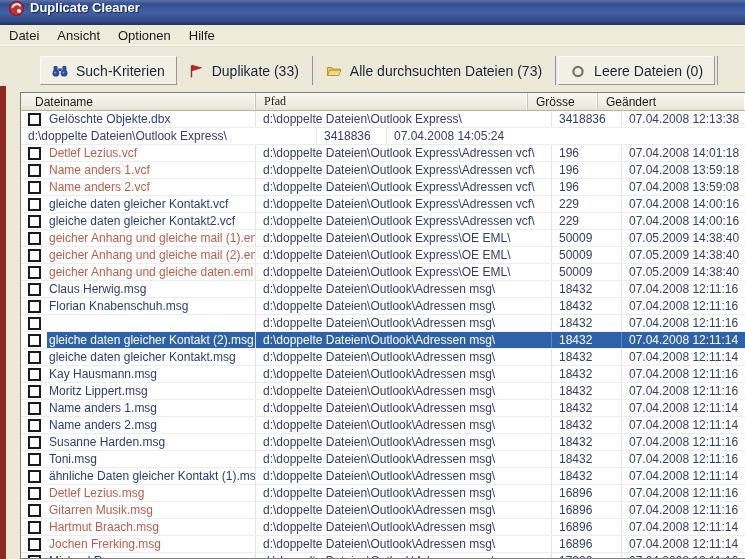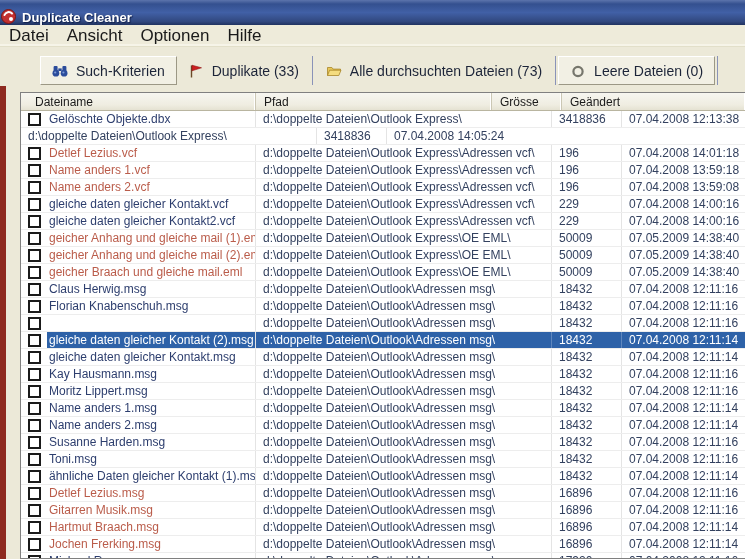--- a/index.html
+++ b/index.html
@@ -5,32 +5,32 @@
   * { margin:0; padding:0; box-sizing:border-box; }
   html,body { width:745px; height:559px; overflow:hidden; }
   body { font-family:"Liberation Sans", sans-serif; background:#ECE9D8; position:relative; }
 
   .window { position:absolute; inset:0; background:#ECE9D8; overflow:hidden; }
 
   
   .titlebar {
     position:absolute; left:0; top:0; width:745px; height:25px;
     background:linear-gradient(180deg,#5C74AC 0%,#34508F 16%,#4160A6 50%,#31487F 86%,#203260 100%);
-    display:flex; align-items:flex-end; padding-left:0;
+    display:flex; align-items:flex-start; padding-left:8px;
   }
   .app-icon { width:17px; height:17px; display:inline-flex; margin-right:5px; }
   .title-text { color:#FFFFFF; font-weight:bold; font-size:13px; text-shadow:1px 1px 1px #10204A; }
 
   
   .menubar {
     position:absolute; left:0; top:25px; width:745px; height:22px;
     background:#EEEBDA; display:flex; align-items:center;
     border-bottom:1px solid #E2DFC9; box-shadow:inset 0 -2px 0 #F6F4E8;
   }
-  .menu-item { font-size:17px; color:#1A1A1A; padding:3px 9px; cursor:default; }
+  .menu-item { font-size:13px; color:#1A1A1A; padding:3px 9px; cursor:default; }
 
   
   .tabbar {
     position:absolute; left:0; top:47px; width:745px; height:45px;
     background:#ECE9D8; display:flex; align-items:flex-start; padding:9px 0 0 40px;
   }
   .tab {
     height:29px; display:flex; align-items:center; padding:0 11px;
     font-size:14px; color:#1C2438; white-space:nowrap; cursor:pointer;
   }
@@ -50,21 +50,21 @@
     position:absolute; left:20px; top:92px; width:725px; bottom:0;
     background:#FFFFFF; border:1px solid #808080; border-right:none;
     overflow:hidden; font-size:12px;
   }
   .thead { display:flex; height:18px;
     background:linear-gradient(180deg,#F7F6F0 0%,#EFEDE1 70%,#E5E2D2 100%);
     border-bottom:1px solid #B9B5A0; color:#1A1A1A; }
   .th { display:flex; align-items:center; padding-left:8px;
     border-right:1px solid #CBC7B4; box-shadow:inset -1px 0 0 #FFFFFF; cursor:pointer; }
   .th.c-name { width:235px; padding-left:14px; }
-  .th.c-path { width:236px; }
+  .th.c-path { width:272px;font-family:Liberation Serif, serif; }
   .th.c-size { width:70px; }
   .th.c-date { flex:1; border-right:none; }
 
   .tbody { position:absolute; left:0; top:18px; right:0; bottom:0; overflow:hidden; }
   .row { display:flex; height:17px; border-bottom:1px solid #EDEDED; background:#FFFFFF; cursor:default; }
   .cell { display:flex; align-items:center; border-right:1px solid #E4E4E4; overflow:hidden; white-space:nowrap; }
   .name-cell { width:235px; color:#2D3E6E; }
   .path-cell { width:296px; padding-left:7px; color:#33415F;text-align:center; }
   .size-cell { width:70px; padding-left:7px; color:#33415F; }
   .date-cell { flex:1; padding-left:7px; border-right:none; color:#33415F; }
@@ -246,21 +246,21 @@
       <span class="fname">geicher Anhang und gleiche mail (2).eml</span>
     </div>
     <div class="cell path-cell">d:\doppelte Dateien\Outlook Express\OE EML\</div>
     <div class="cell size-cell">50009</div>
     <div class="cell date-cell">07.05.2009 14:38:40</div>
   </div>
 
   <div class="row red">
     <div class="cell name-cell">
       <span class="checkbox"></span>
-      <span class="fname">geicher Braach und gleiche mail.eml</span>
+      <span class="fname">geicher Anhang und gleiche daten.eml</span>
     </div>
     <div class="cell path-cell">d:\doppelte Dateien\Outlook Express\OE EML\</div>
     <div class="cell size-cell">50009</div>
     <div class="cell date-cell">07.05.2009 14:38:40</div>
   </div>
 
   <div class="row navy">
     <div class="cell name-cell">
       <span class="checkbox"></span>
       <span class="fname">Claus Herwig.msg</span>

